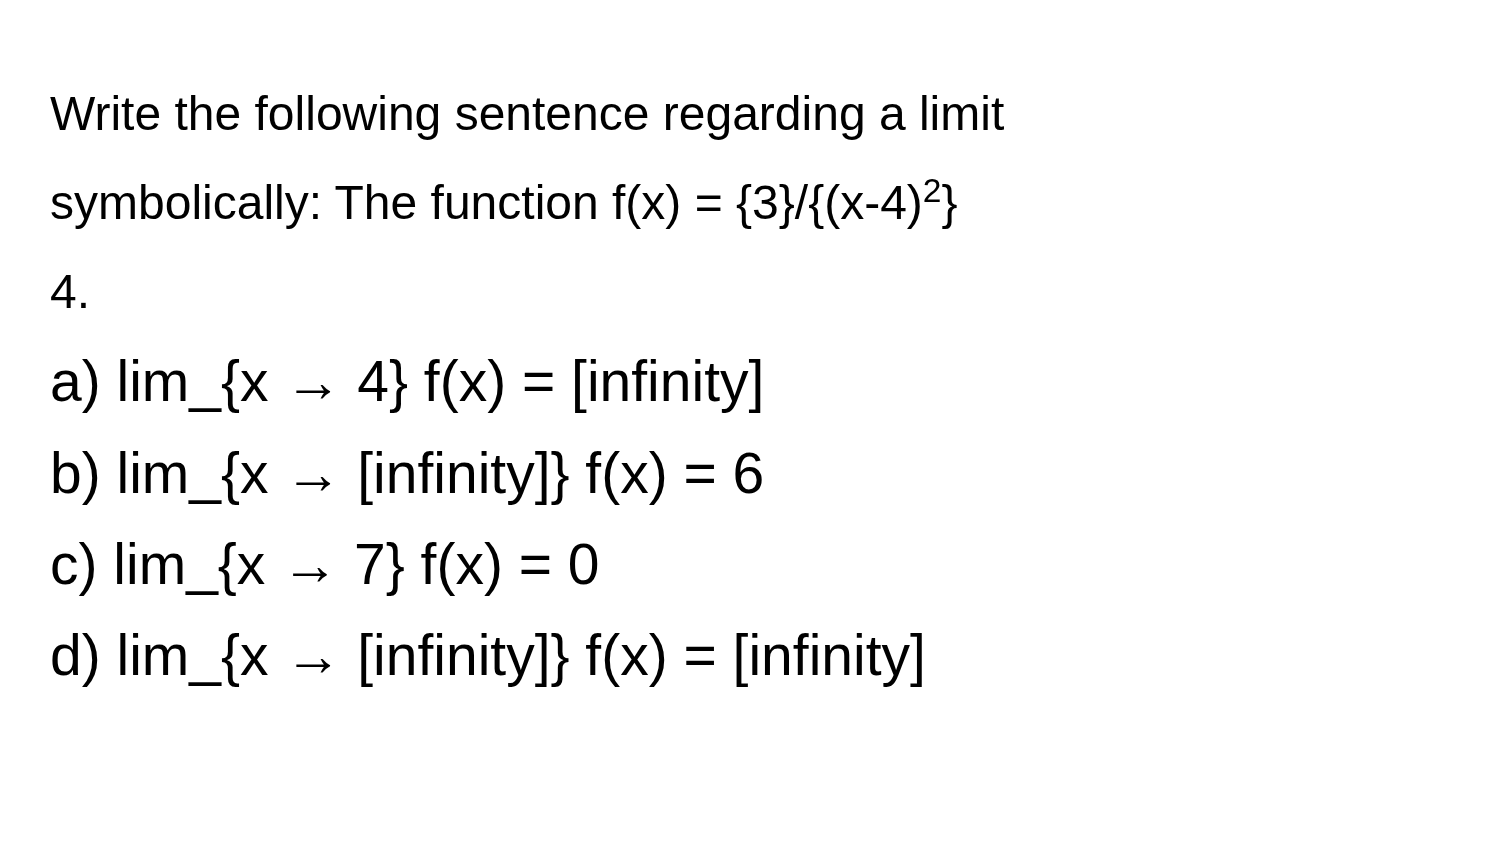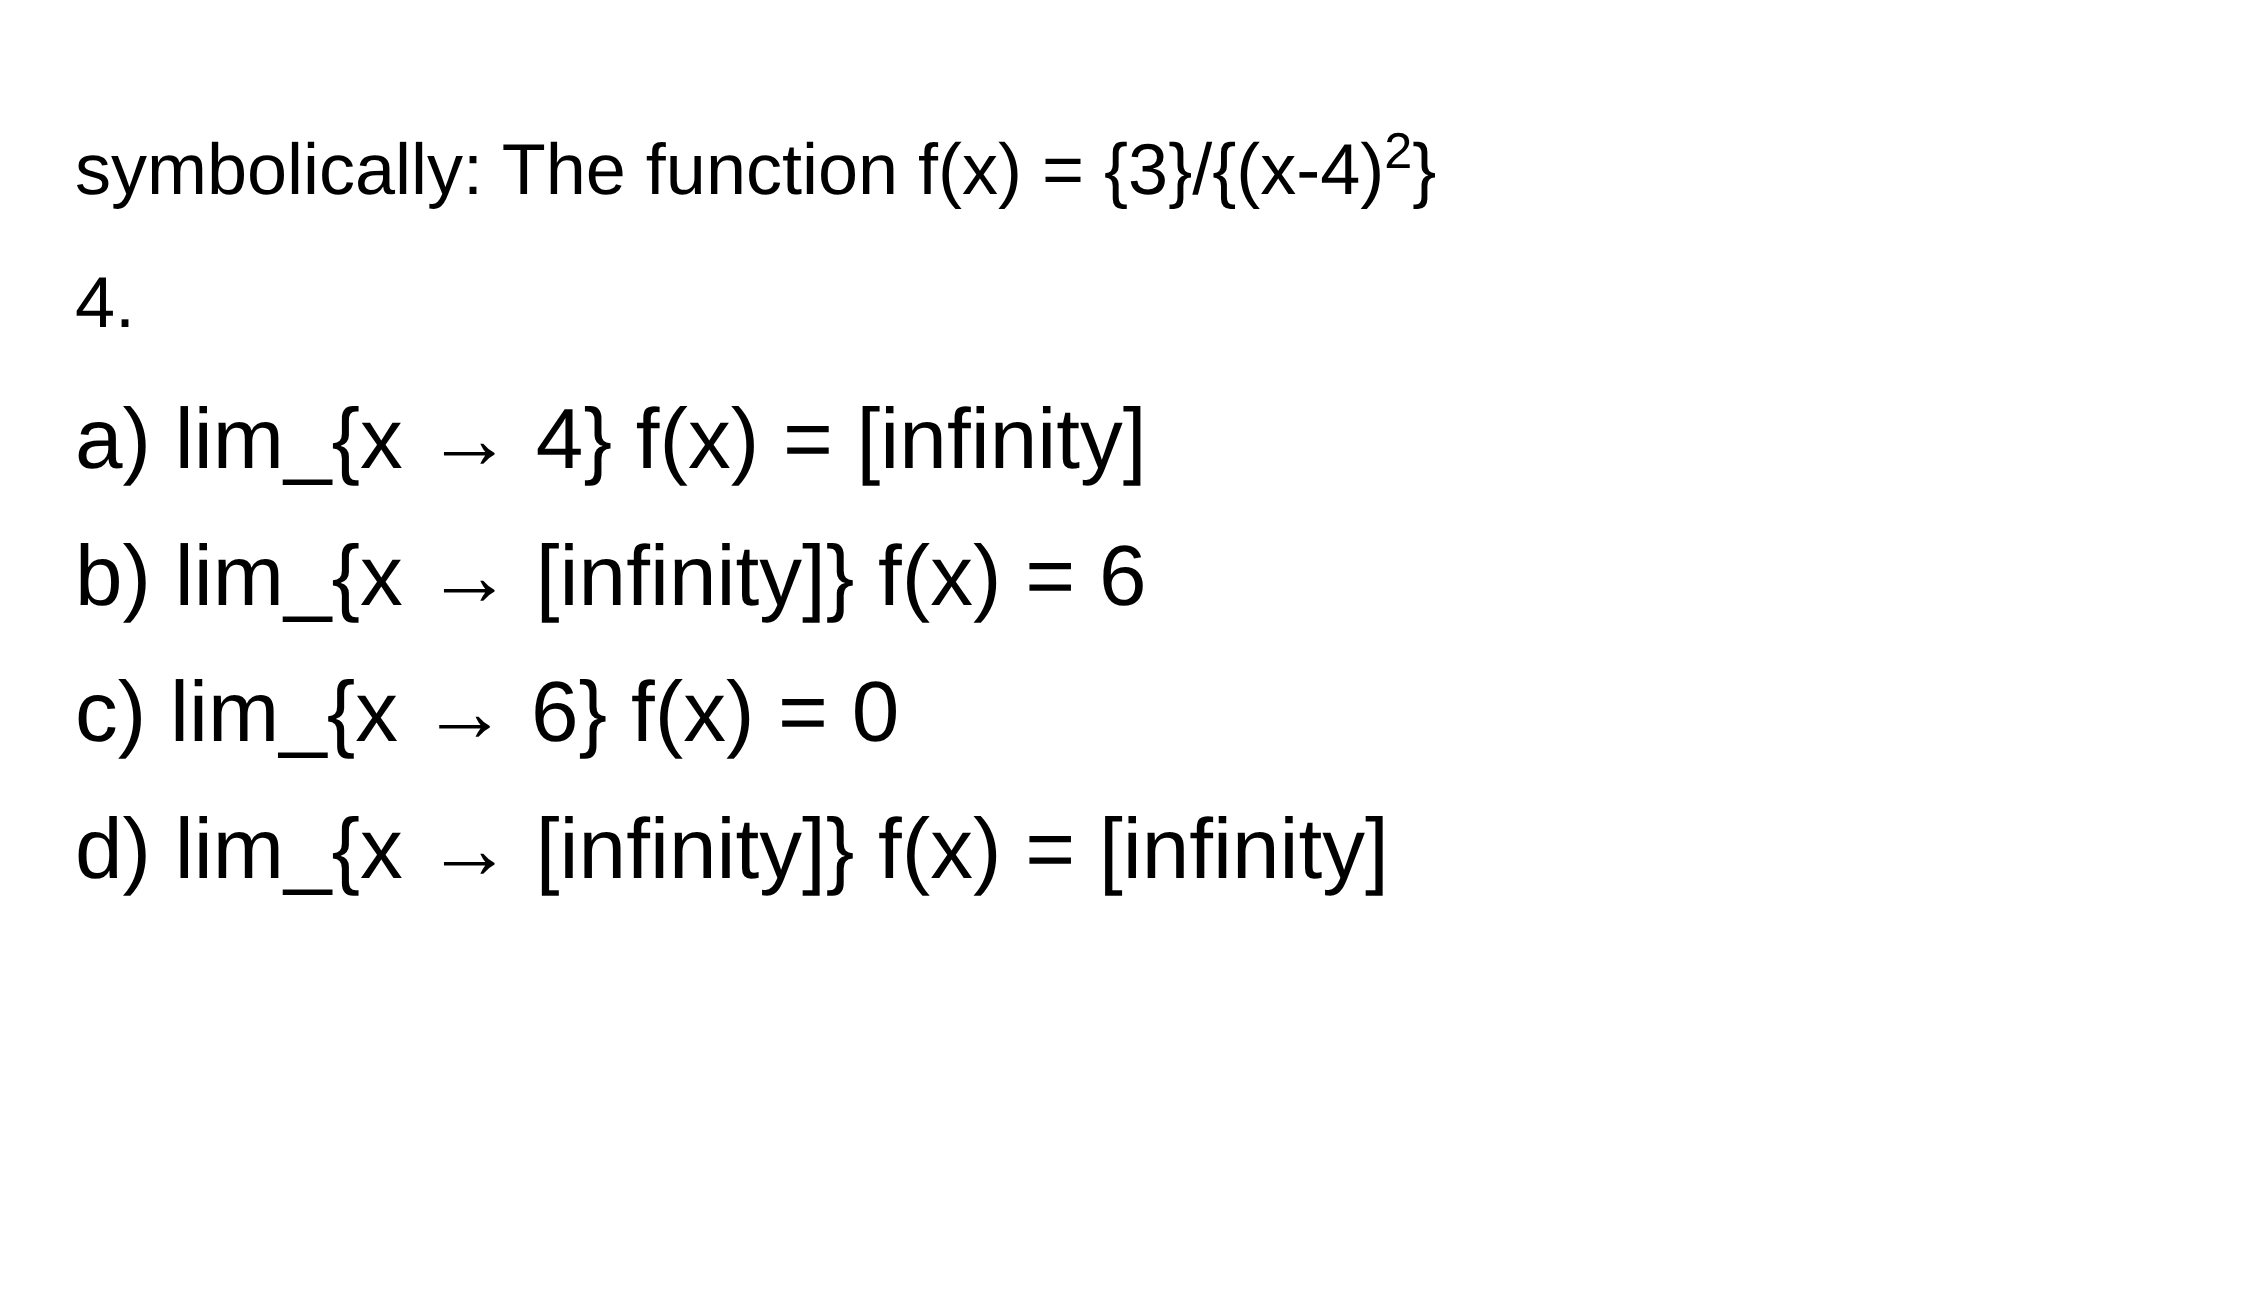--- a/index.html
+++ b/index.html
@@ -30,39 +30,42 @@
     font-size: 0.7em;
     vertical-align: super;
     line-height: 0;
   }
 </style>
 </head>
 <body>
 
 <div class="page">
 
+  <div class="line">
+    <span>Write the following sentence regarding a limit</span>
+  </div>
 
   <div class="line">
     <span>symbolically: The function f(x) = {3}/{(x-4)</span><span class="sup">2</span><span>}</span>
   </div>
 
 
   <div class="line">
     <span>4.</span>
   </div>
 
   <div class="opt">
     <span>a) lim_{x → 4} f(x) = [infinity]</span>
   </div>
 
   <div class="opt">
     <span>b) lim_{x → [infinity]} f(x) = 6</span>
   </div>
 
   <div class="opt">
-    <span>c) lim_{x → 6} f(x) = 0</span>
+    <span>c) lim_{x → 7} f(x) = 0</span>
   </div>
 
   <div class="opt">
     <span>d) lim_{x → [infinity]} f(x) = [infinity]</span>
   </div>
 
 </div>
 
 </body></html>

